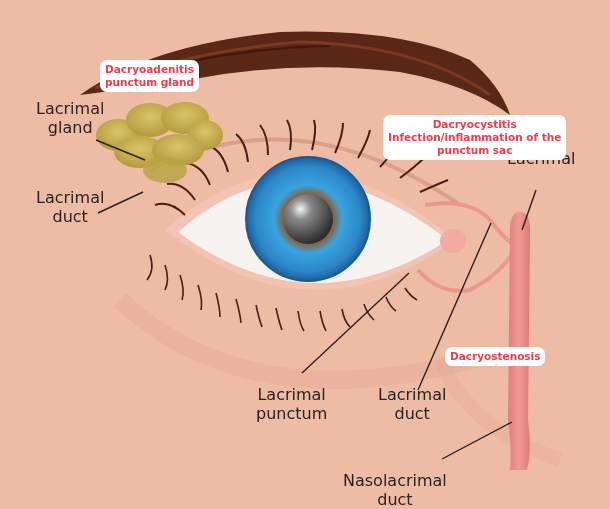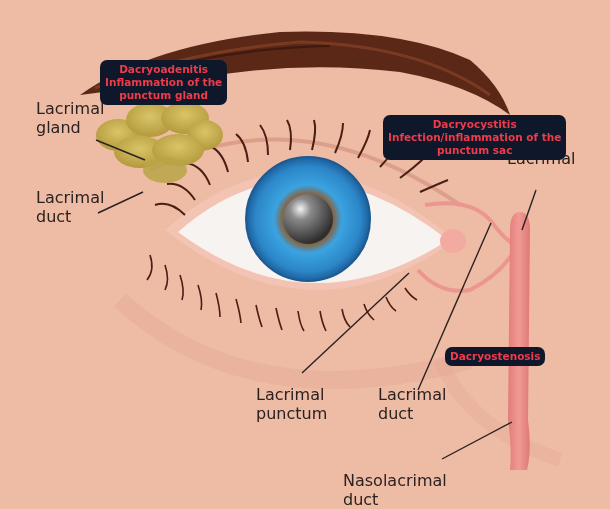--- a/index.html
+++ b/index.html
@@ -1,20 +1,20 @@
 <!DOCTYPE html>
 <html><head>
 <meta charset="utf-8">
 <style>
   html, body { margin: 0; padding: 0; }
   body { width: 610px; height: 509px; overflow: hidden; background: #eebba5; position: relative; font-family: "DejaVu Sans", sans-serif; }
   #stage { position: absolute; left: 0; top: 0; width: 610px; height: 509px; }
   svg.art { position: absolute; left: 0; top: 0; }
-  .label { position: absolute; color: #2a2220; font-size: 16px; line-height: 19px; white-space: nowrap; }
-  .callout { position: absolute; background: #0f172a; color: #ef3b4a; font-weight: bold; font-size: 10.5px; line-height: 13px; text-align: center; border-radius: 7px; padding: 3px 5px; white-space: nowrap; }
+  .label { position: absolute; color: #2a2220; font-size: 16px; line-height: 19px; text-align: center; white-space: nowrap; }
+  .callout { position: absolute; background: #ffffff; color: #ef3b4a; font-weight: bold; font-size: 10.5px; line-height: 13px; text-align: center; border-radius: 7px; padding: 3px 5px; white-space: nowrap; }
 </style>
 </head>
 <body>
 
 <div id="stage">
   <svg class="art" width="610" height="509" viewBox="0 0 610 509">
     <defs>
       <radialGradient id="irisG" cx="50%" cy="50%" r="50%">
         <stop offset="0%" stop-color="#6b4a2e"></stop>
         <stop offset="40%" stop-color="#8a6038"></stop>
@@ -141,21 +141,20 @@
     <div>Lacrimal</div>
     <div>duct</div>
   </div>
   <div class="label" style="left:343px;top:471px;">
     <div>Nasolacrimal</div>
     <div>duct</div>
   </div>
 
   <div class="callout" style="left:100px;top:60px;">
     <div>Dacryoadenitis</div>
-    <div>Inflammation of the</div>
     <div>punctum gland</div>
   </div>
   <div class="callout" style="left:383px;top:99px;margin-top:16px;">
     <div>Dacryocystitis</div>
     <div>Infection/inflammation of the</div>
     <div>punctum sac</div>
   </div>
   <div class="callout" style="left:445px;top:347px;">
     <div>Dacryostenosis</div>
   </div>

